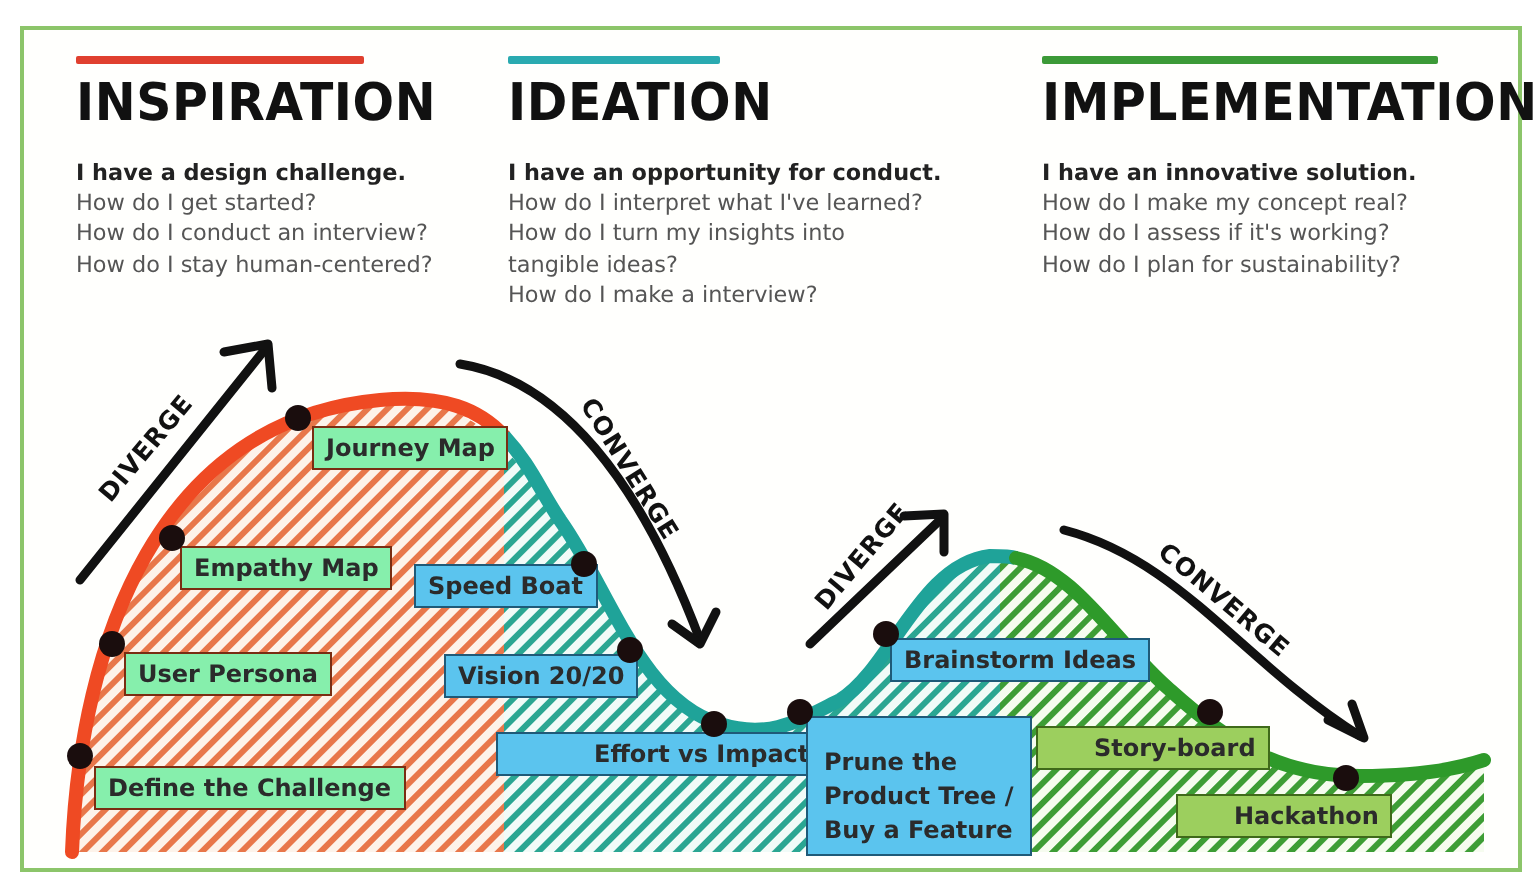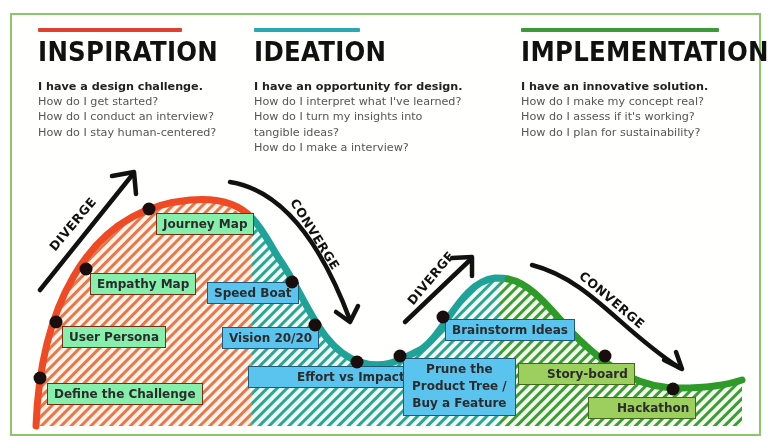--- a/index.html
+++ b/index.html
@@ -31,21 +31,21 @@
     <div>How do I get started?</div>
     <div>How do I conduct an interview?</div>
     <div>How do I stay human-centered?</div>
   </div>
 </div>
 
 <div class="phase" style="left:254px;">
   <div class="bar" style="width:106px;background:#2aaab0;"></div>
   <h1>IDEATION</h1>
   <div class="lines">
-    <div class="lead">I have an opportunity for design.</div>
+    <div class="lead">I have an opportunity for conduct.</div>
     <div>How do I interpret what I've learned?</div>
     <div>How do I turn my insights into</div>
     <div>tangible ideas?</div>
     <div>How do I make a interview?</div>
   </div>
 </div>
 
 <div class="phase" style="left:485px;margin-left:36px;">
   <div class="bar" style="width:198px;background:#3c9a38;"></div>
   <h1>IMPLEMENTATION</h1>
@@ -104,21 +104,21 @@
 
 <div class="tag orange" style="left:156px;top:213px;">Journey Map</div>
 <div class="tag orange" style="left:90px;top:273px;">Empathy Map</div>
 <div class="tag orange" style="left:62px;top:326px;">User Persona</div>
 <div class="tag orange" style="left:47px;top:383px;">Define the Challenge</div>
 
 <div class="tag blue" style="left:207px;top:282px;text-align:center;">Speed Boat</div>
 <div class="tag blue" style="left:222px;top:327px;">Vision 20/20</div>
 <div class="tag blue" style="left:248px;top:366px;padding-left:48px;">Effort vs Impact</div>
 <div class="tag blue" style="left:445px;top:319px;">Brainstorm Ideas</div>
-<div class="tag blue" style="left:403px;top:358px;line-height:17px;padding:2px 8px 3px 8px;text-align:center;">
+<div class="tag blue" style="left:403px;top:358px;line-height:17px;padding:14px 8px 3px 8px;">
   <div>Prune the</div>
   <div>Product Tree /</div>
   <div>Buy a Feature</div>
 </div>
 
 <div class="tag green" style="left:518px;top:363px;">Story-board</div>
 <div class="tag green" style="left:588px;top:397px;">Hackathon</div>
 
 <div class="dot" style="left:149px;top:209px;"></div>
 <div class="dot" style="left:86px;top:269px;"></div>

